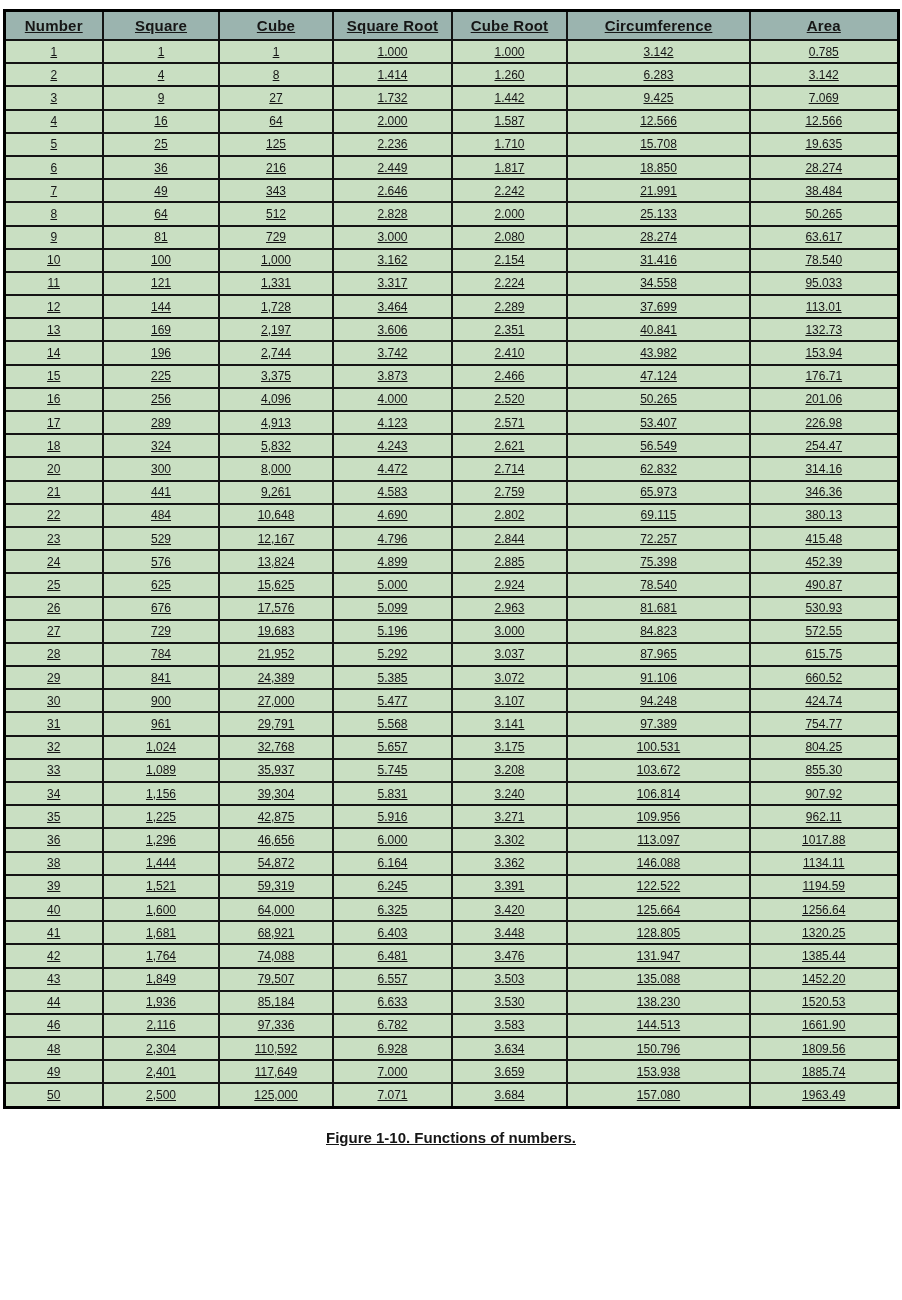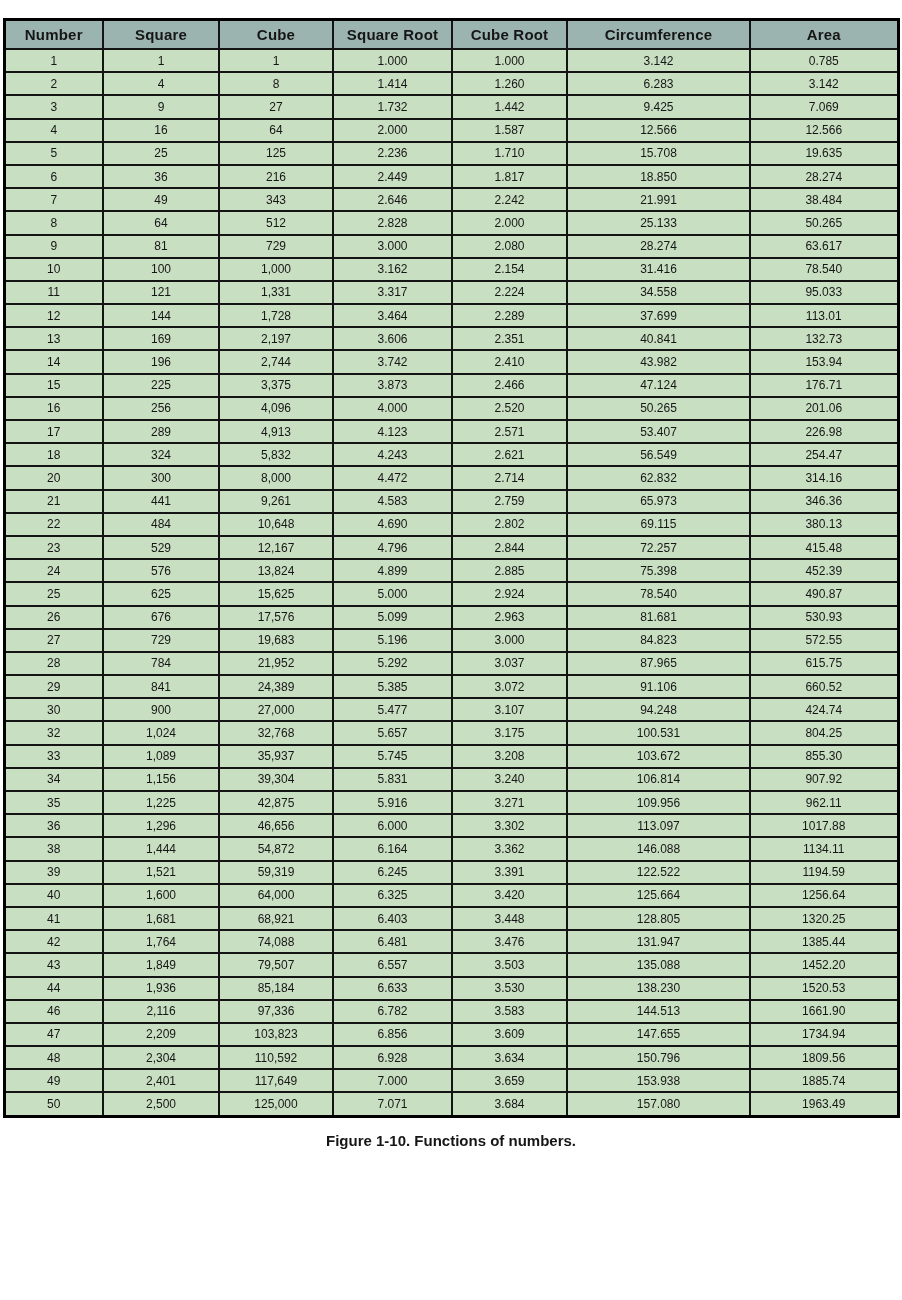--- a/index.html
+++ b/index.html
@@ -7,22 +7,23 @@
     padding: 0;
     background: #ffffff;
     width: 902px;
     font-family: "Liberation Sans", sans-serif;
     color: #161616;
   }
   .page {
     width: 902px;
     height: 1300px;
     box-sizing: border-box;
-    padding-top: 18px;
+    padding-top: 9px;
     background: #ffffff;
+    text-decoration: underline;
   }
   table.num-table {
     width: 894px;
     margin: 0 auto;
     border-collapse: collapse;
     table-layout: fixed;
     border: 3px solid #000000;
   }
   table.num-table th, table.num-table td {
     border: 2px solid #141414;
@@ -49,21 +50,21 @@
   tr.data td {
     background: var(--row-bg, #c9dfc2);
     font-size: 12px;
     height: 21.2px;
     line-height: 1;
   }
   .caption {
     text-align: center;
     font-weight: bold;
     font-size: 15px;
-    margin-top: 14px;
+    margin-top: 20px;
   }
 </style>
 </head>
 <body>
 
 <div class="page">
   <table class="num-table">
     <colgroup>
       <col style="width:99px">
       <col style="width:116px">
@@ -340,20 +341,29 @@
         <tr class="data">
           <td>30</td>
           <td>900</td>
           <td>27,000</td>
           <td>5.477</td>
           <td>3.107</td>
           <td>94.248</td>
           <td>424.74</td>
         </tr>
         <tr class="data">
+          <td>31</td>
+          <td>961</td>
+          <td>29,791</td>
+          <td>5.568</td>
+          <td>3.141</td>
+          <td>97.389</td>
+          <td>754.77</td>
+        </tr>
+        <tr class="data">
           <td>32</td>
           <td>1,024</td>
           <td>32,768</td>
           <td>5.657</td>
           <td>3.175</td>
           <td>100.531</td>
           <td>804.25</td>
         </tr>
         <tr class="data">
           <td>33</td>
@@ -457,29 +467,20 @@
         <tr class="data">
           <td>46</td>
           <td>2,116</td>
           <td>97,336</td>
           <td>6.782</td>
           <td>3.583</td>
           <td>144.513</td>
           <td>1661.90</td>
         </tr>
         <tr class="data">
-          <td>47</td>
-          <td>2,209</td>
-          <td>103,823</td>
-          <td>6.856</td>
-          <td>3.609</td>
-          <td>147.655</td>
-          <td>1734.94</td>
-        </tr>
-        <tr class="data">
           <td>48</td>
           <td>2,304</td>
           <td>110,592</td>
           <td>6.928</td>
           <td>3.634</td>
           <td>150.796</td>
           <td>1809.56</td>
         </tr>
         <tr class="data">
           <td>49</td>

